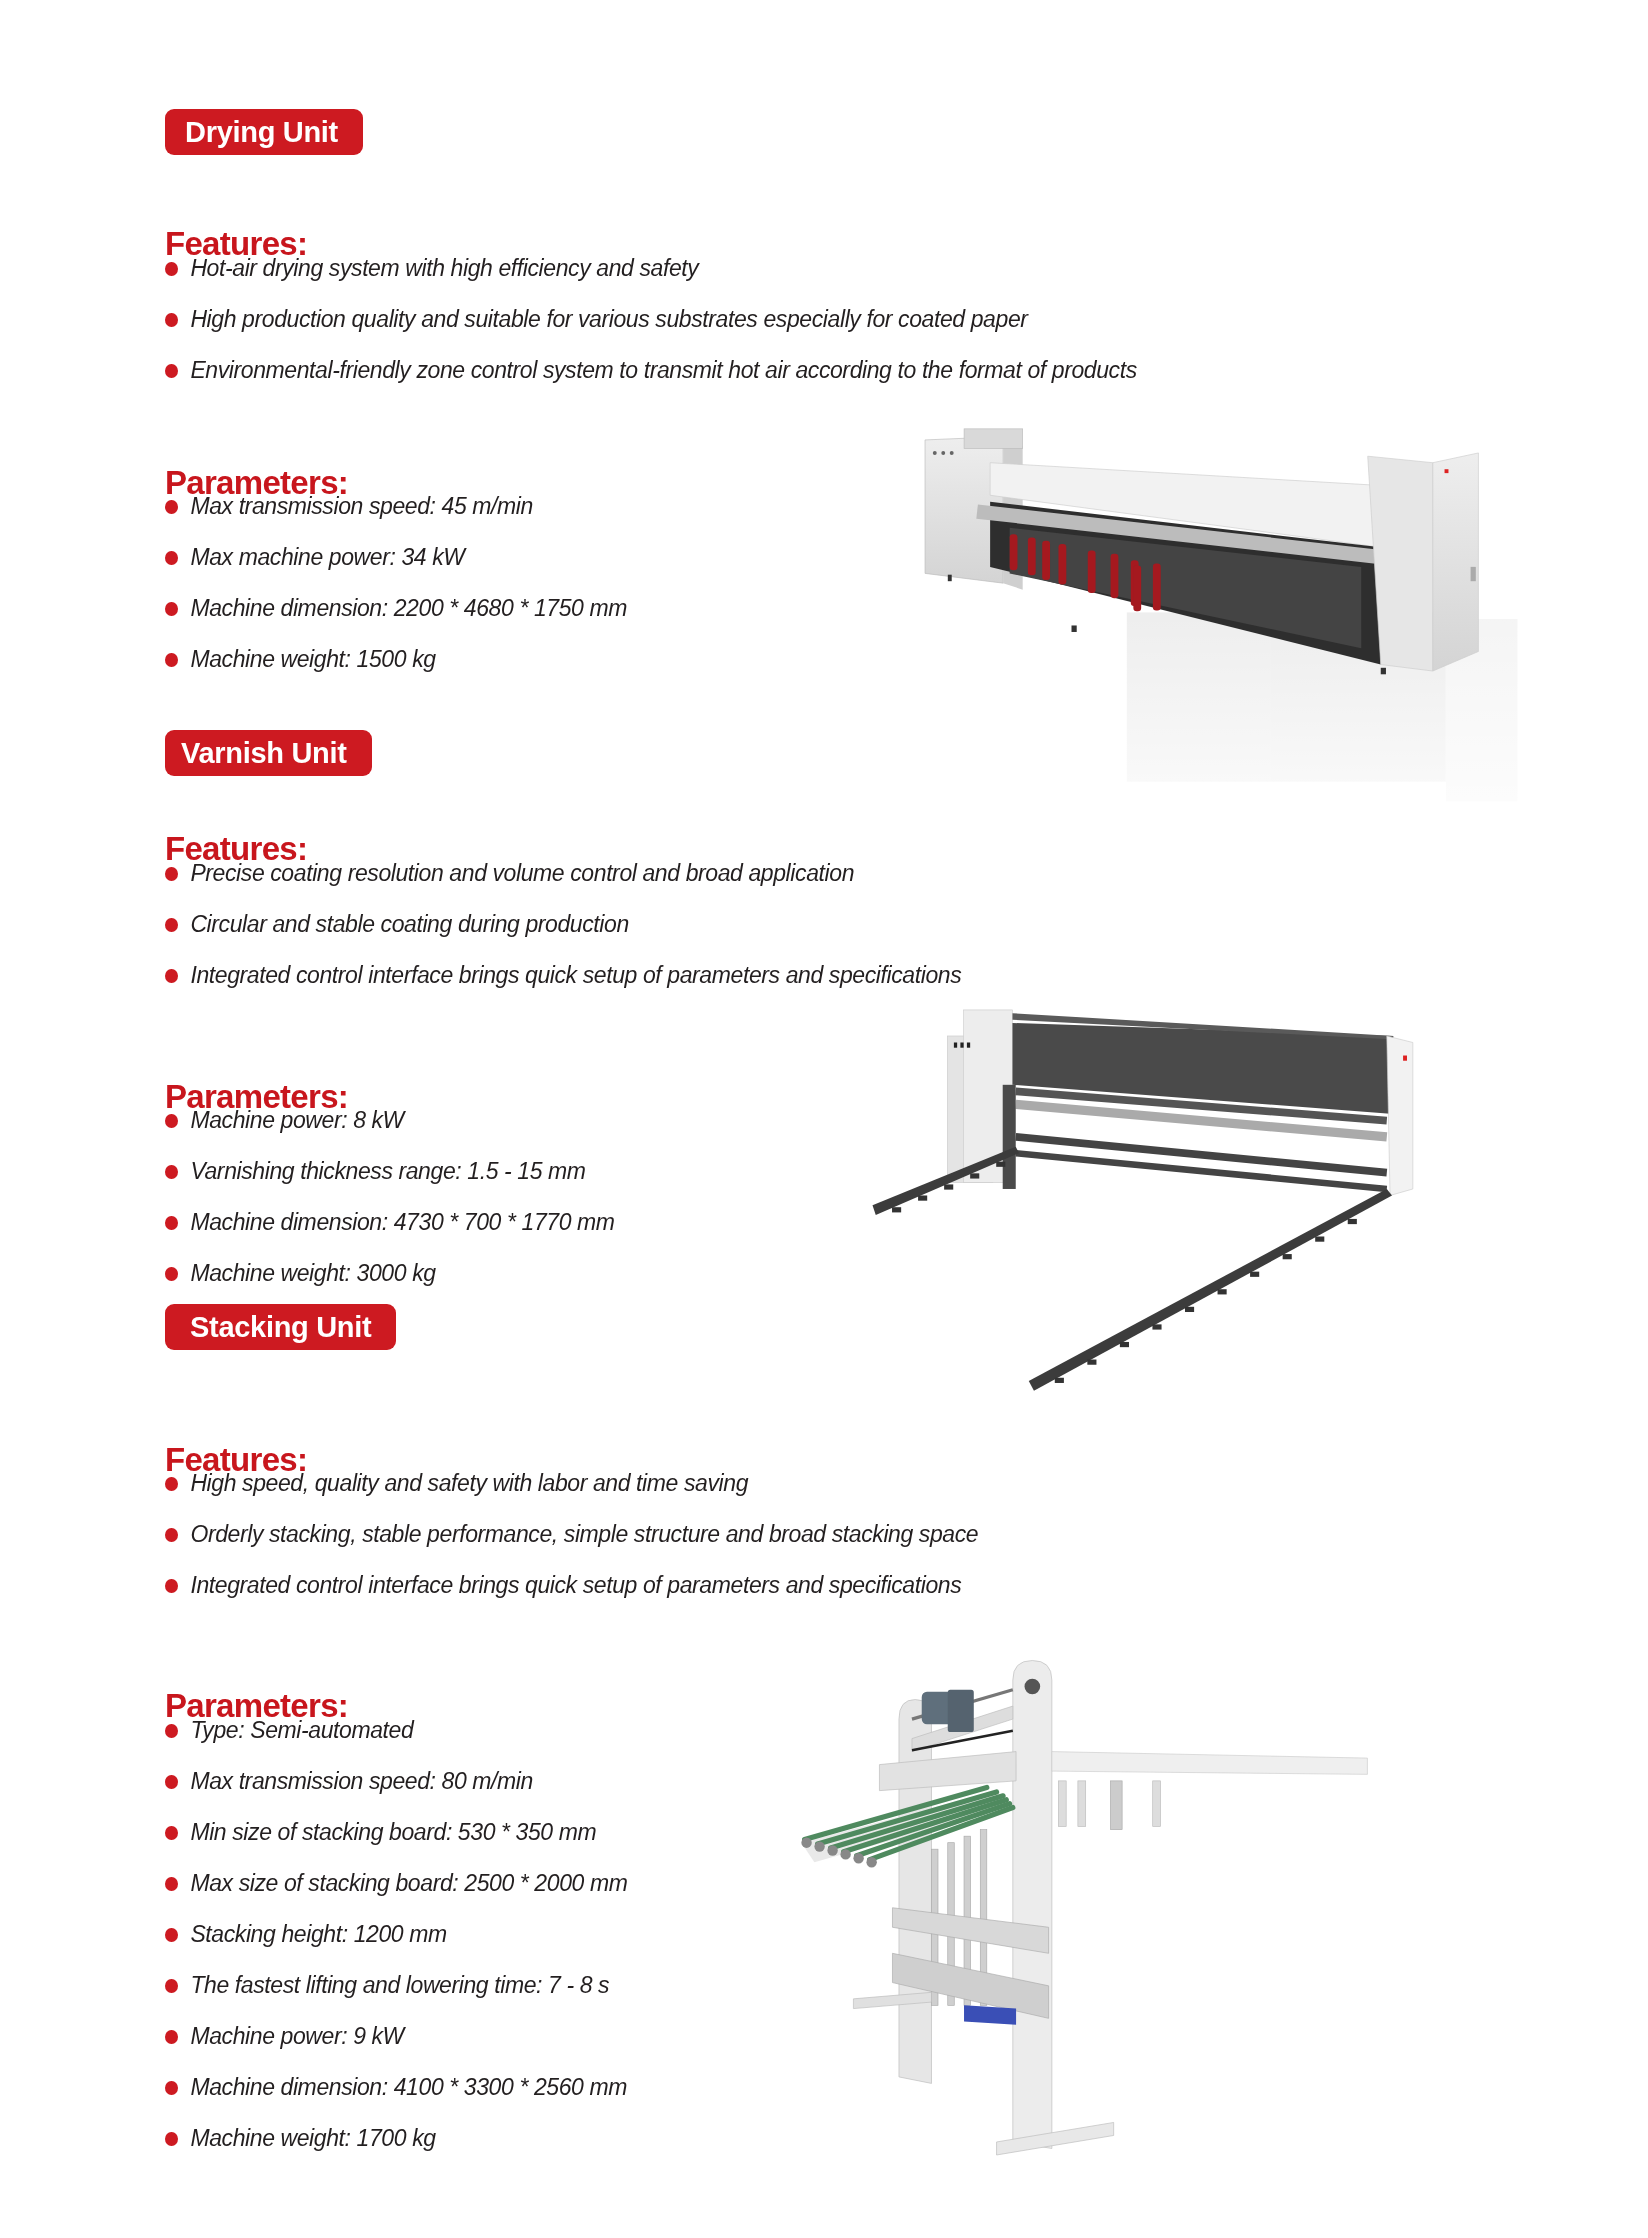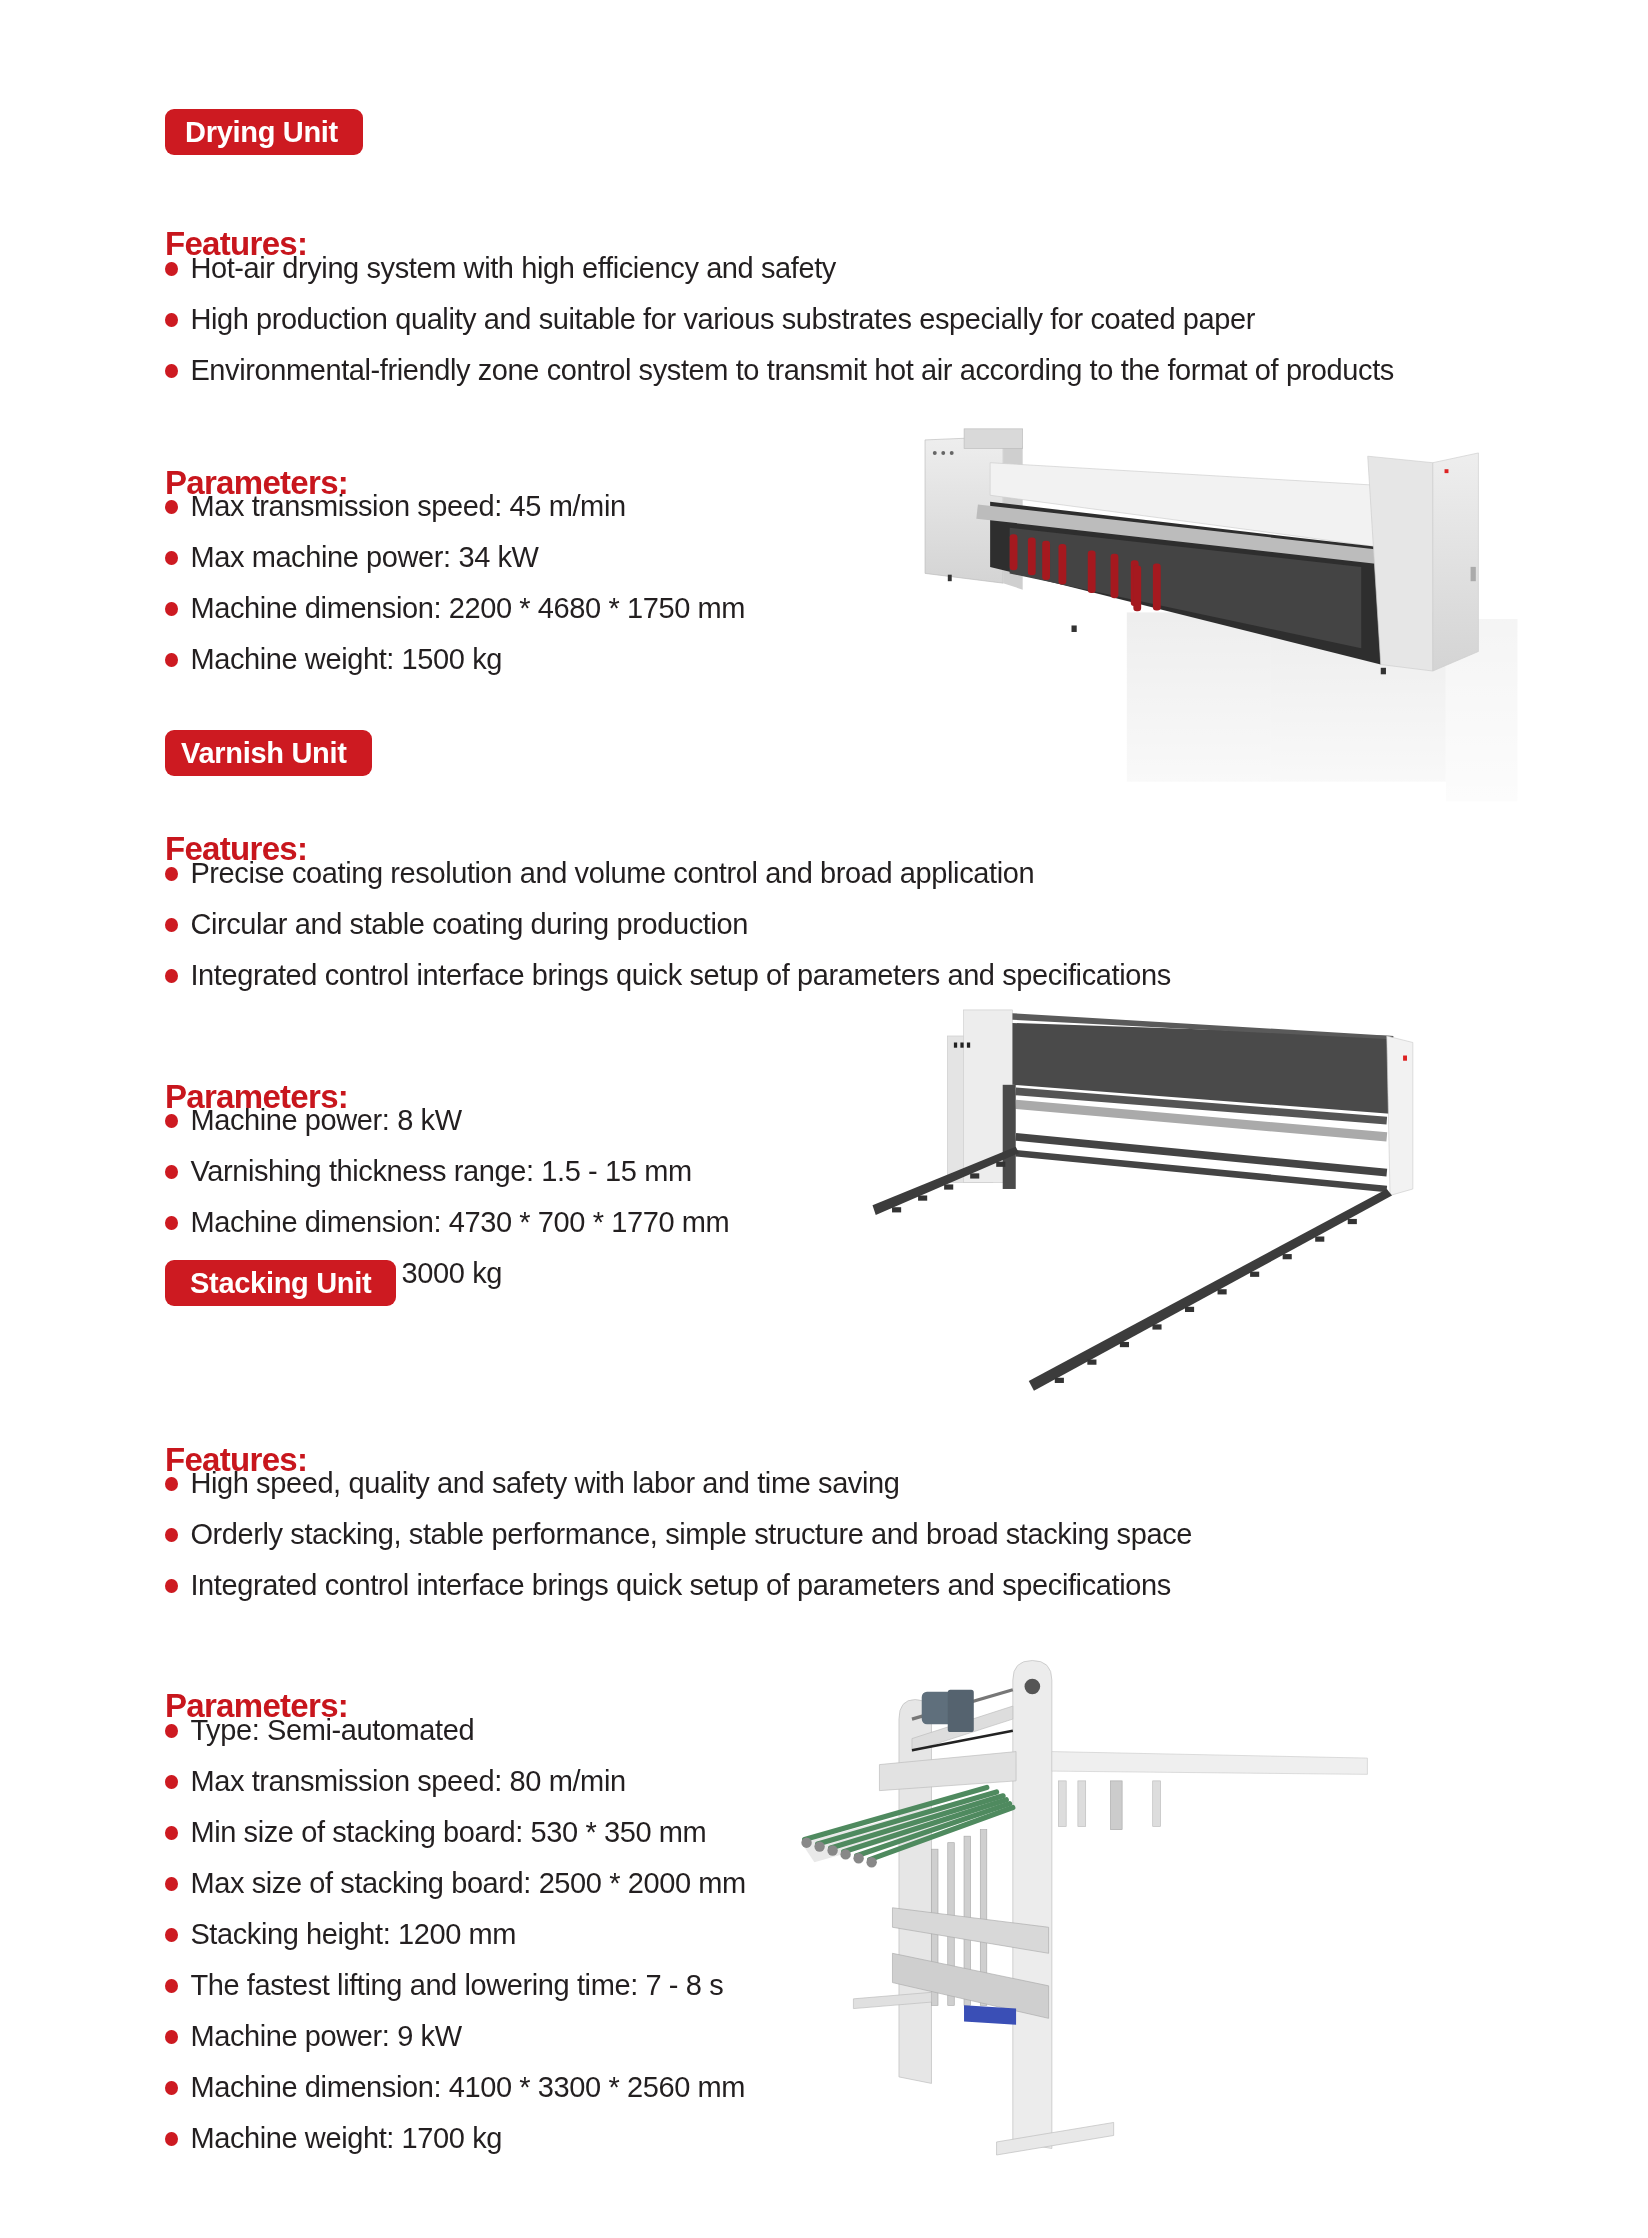--- a/index.html
+++ b/index.html
@@ -26,25 +26,26 @@
     font-weight: bold;
     font-size: 33px;
     line-height: 39px;
     letter-spacing: -0.7px;
     margin-top: 35px;
   }
   .list { position: absolute; left: 165px; list-style: none; }
   .list li {
     position: relative;
     padding-left: 25.4px;
-    font-size: 29px;
+    font-size: 23px;
     line-height: 51px;
     height: 51px;
     white-space: nowrap;
     letter-spacing: -0.4px;
+    font-style: italic;
   }
   .list li .dot {
     position: absolute;
     left: 0px;
     top: 19px;
     width: 13px;
     height: 14.3px;
     border-radius: 50%;
     background: #cd1a21;
   }
@@ -174,21 +175,21 @@
     <rect x="440" y="498" width="14" height="8"></rect>
       <rect x="490" y="471" width="14" height="8"></rect>
       <rect x="540" y="444" width="14" height="8"></rect>
     <rect x="590" y="417" width="14" height="8"></rect>
       <rect x="640" y="390" width="14" height="8"></rect>
       <rect x="690" y="363" width="14" height="8"></rect>
     <rect x="740" y="336" width="14" height="8"></rect>
   </g>
 </svg>
 
-<div class="badge" style="top:1260px;">Stacking Unit</div>
+<div class="badge" style="top:1304px;">Stacking Unit</div>
 <div class="heading" style="top:1405px;">Features:</div>
 <ul class="list" style="top:1458px;">
   <li><span class="dot"></span><span>High speed, quality and safety with labor and time saving</span></li>
   <li><span class="dot"></span><span>Orderly stacking, stable performance, simple structure and broad stacking space</span></li>
   <li><span class="dot"></span><span>Integrated control interface brings quick setup of parameters and specifications</span></li>
 </ul>
 <div class="heading" style="top:1651px;">Parameters:</div>
 <ul class="list" style="top:1705px;">
   <li><span class="dot"></span><span>Type: Semi-automated</span></li>
   <li><span class="dot"></span><span>Max transmission speed: 80 m/min</span></li>

